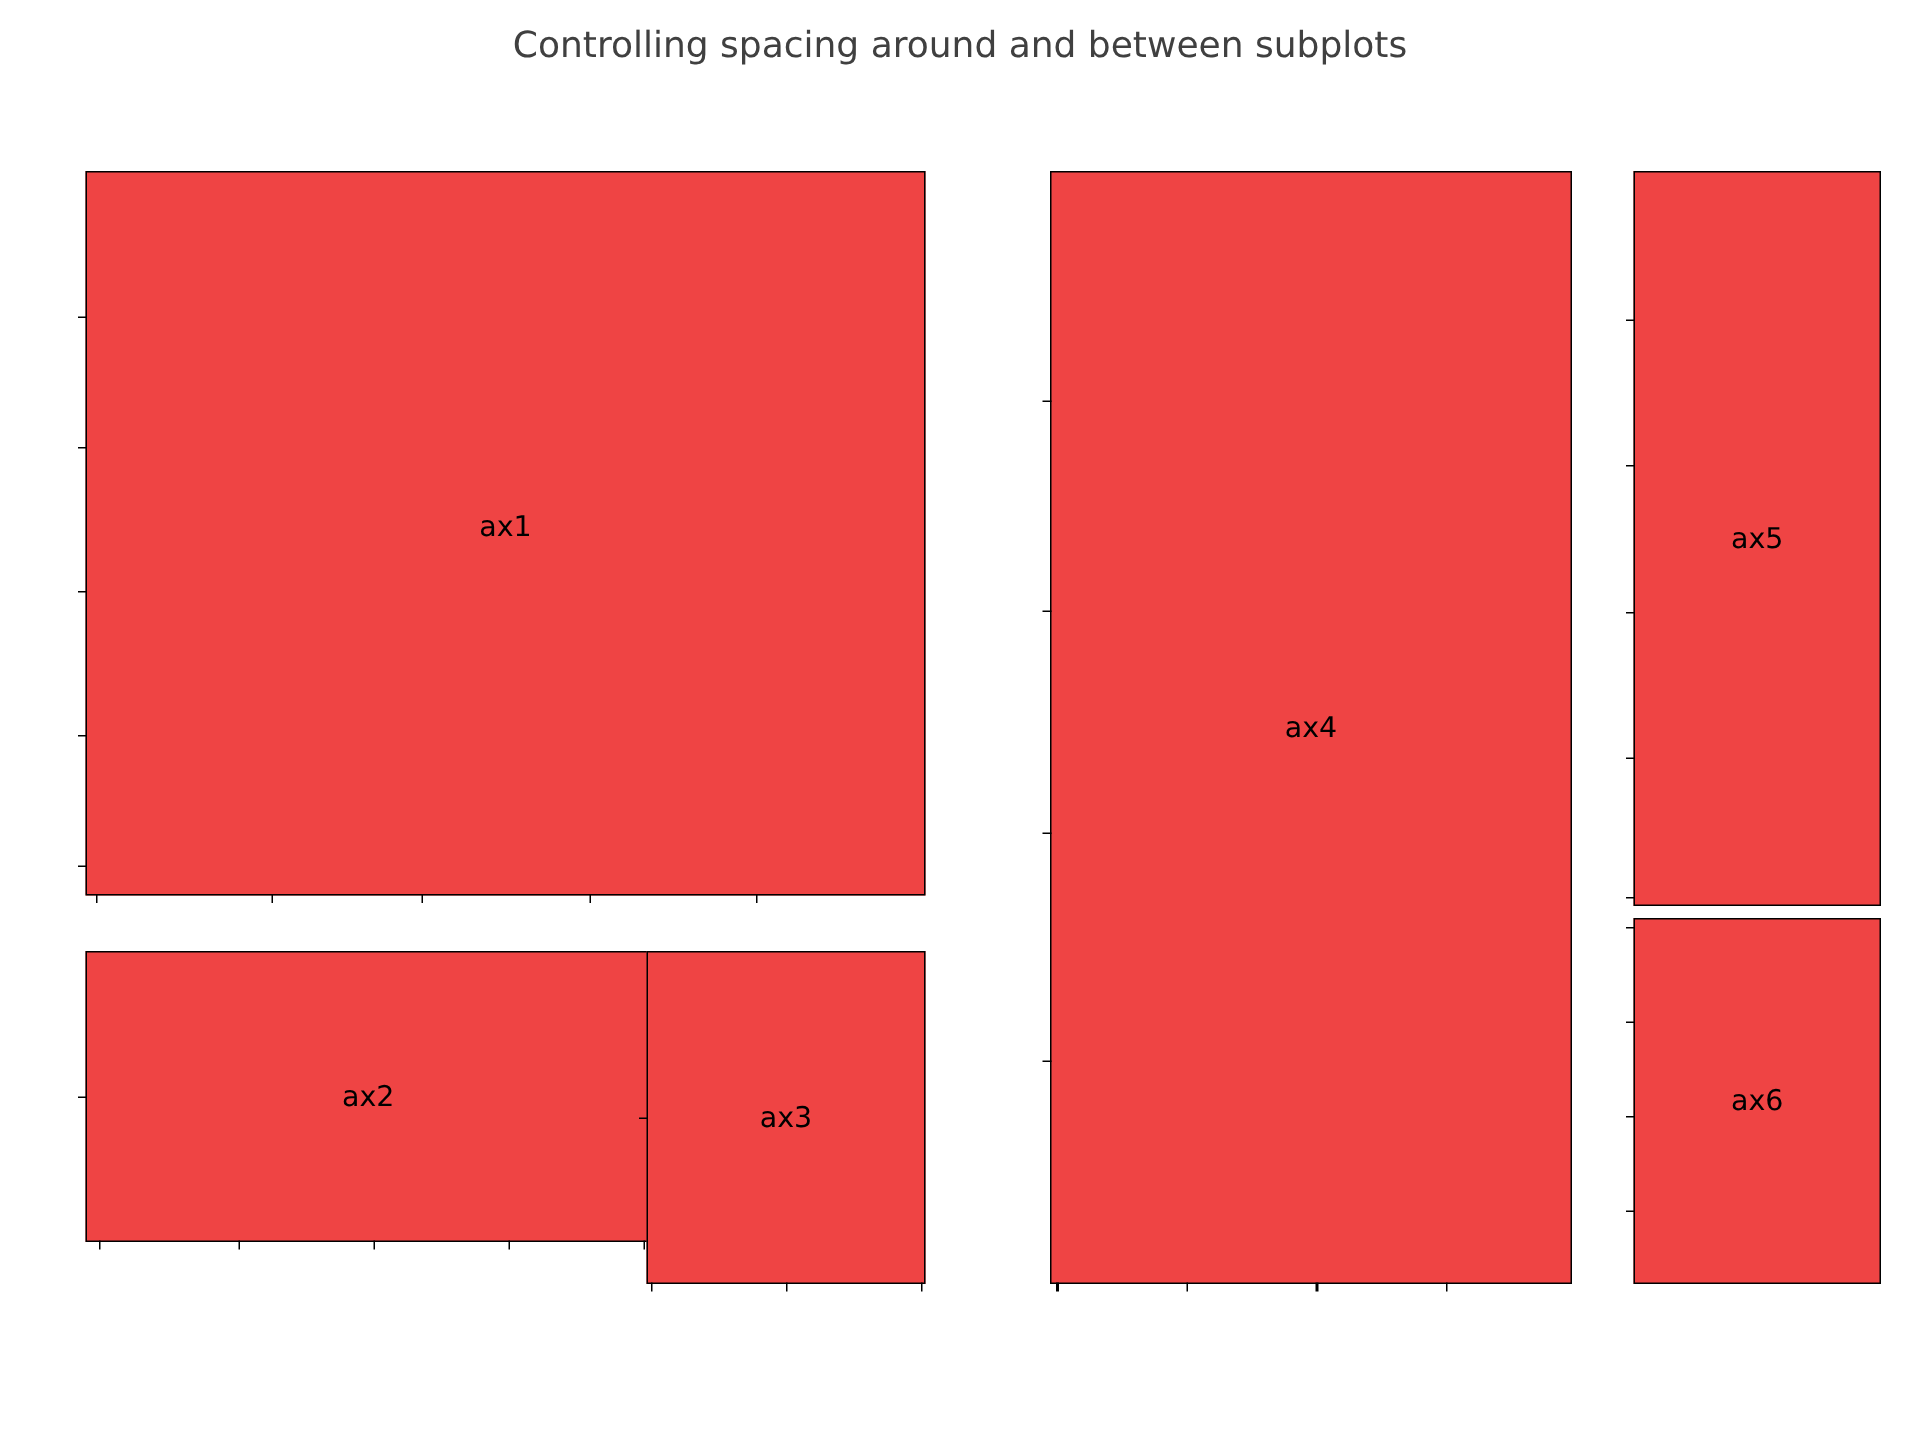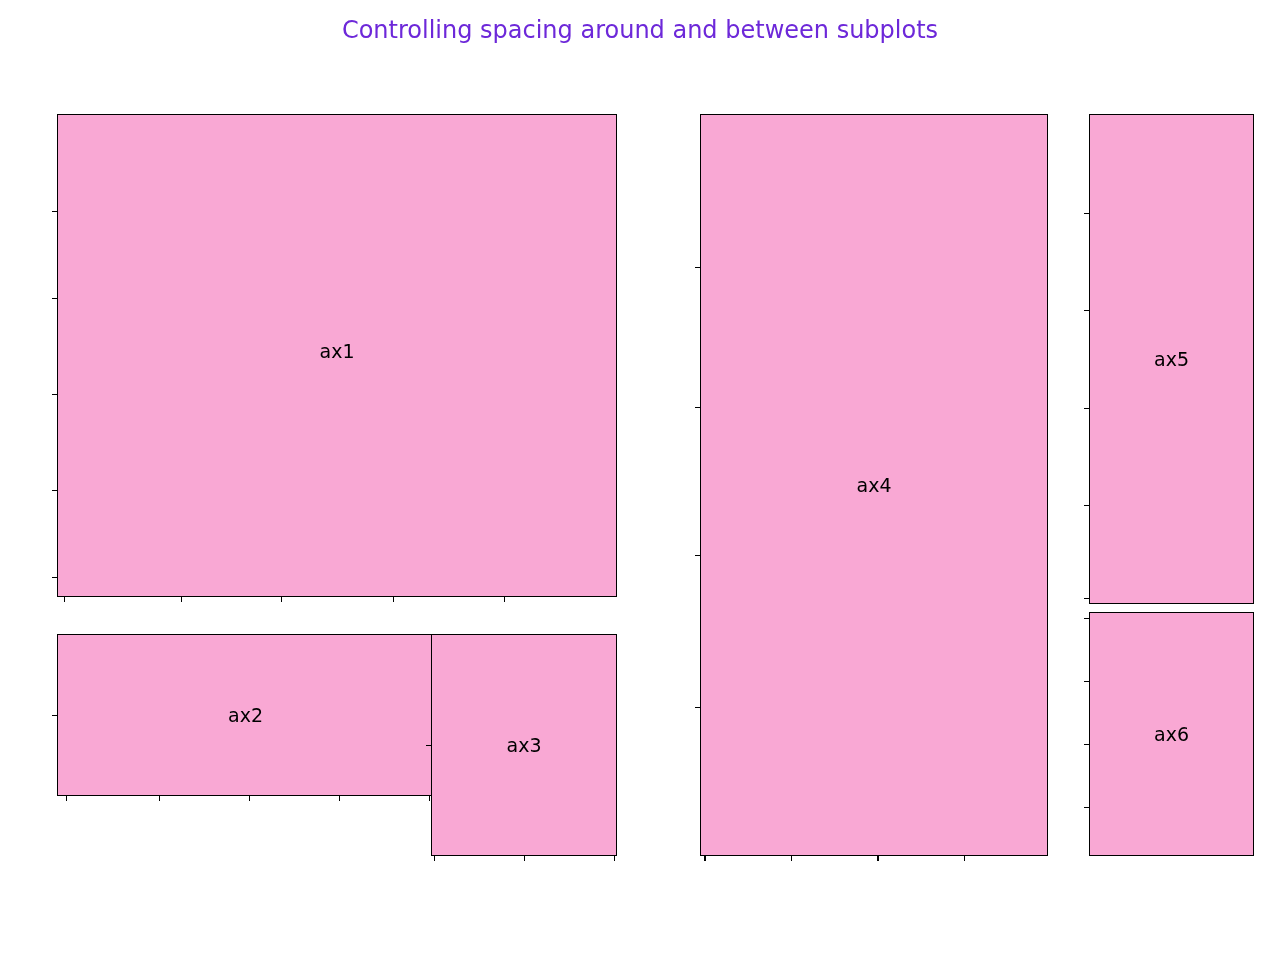--- a/index.html
+++ b/index.html
@@ -22,28 +22,28 @@
     height: 960px;
     background: #ffffff;
   }
   .suptitle {
     position: absolute;
     left: 0;
     top: 16px;
     width: 1280px;
     text-align: center;
     font-size: 24px;
-    color: #6d28d9;
+    color: #404040;
     white-space: nowrap;
   }
   .axes {
     position: absolute;
     box-sizing: border-box;
     border: 1.1px solid #000000;
-    background: #f9a8d4;
+    background: #ef4444;
   }
   .axes-label {
     position: absolute;
     left: 0;
     width: 100%;
     text-align: center;
     font-size: 19px;
     color: #000000;
     transform: translateY(-50%);
     pointer-events: none;
@@ -78,21 +78,21 @@
     <div class="tick tick-y" style="top:58%;"></div>
     <div class="tick tick-y" style="top:38%;"></div>
     <div class="tick tick-y" style="top:20%;"></div>
     <div class="tick tick-x" style="left:1%;"></div>
     <div class="tick tick-x" style="left:22%;"></div>
     <div class="tick tick-x" style="left:40%;"></div>
     <div class="tick tick-x" style="left:60%;"></div>
     <div class="tick tick-x" style="left:80%;"></div>
   </div>
 
-  <div class="axes" style="left:57px; top:634px; width:377px; height:162px;padding-left:38px;">
+  <div class="axes" style="left:57px; top:634px; width:377px; height:194px;padding-left:38px;">
     <div class="axes-label" style="top:50%;">ax2</div>
     <div class="tick tick-y" style="top:50%;"></div>
     <div class="tick tick-x" style="left:2%;"></div>
     <div class="tick tick-x" style="left:27%;"></div>
     <div class="tick tick-x" style="left:51%;"></div>
     <div class="tick tick-x" style="left:75%;"></div>
     <div class="tick tick-x" style="left:99%;"></div>
   </div>
 
   <div class="axes" style="left:431px; top:634px; width:186px; height:222px;">

